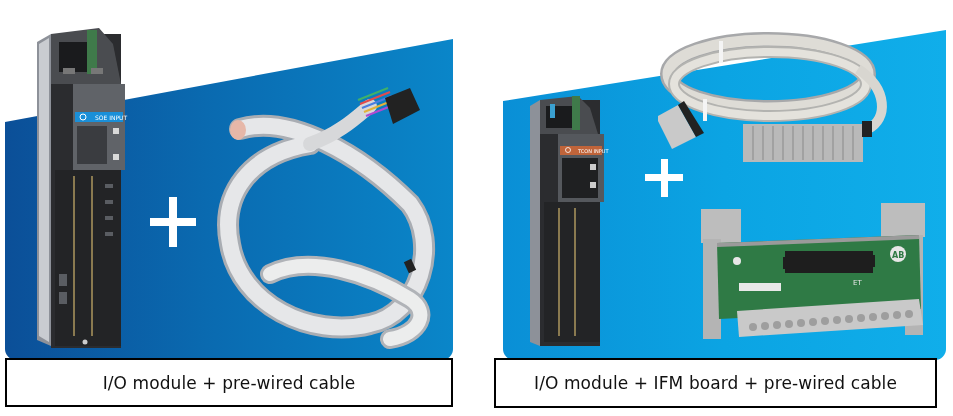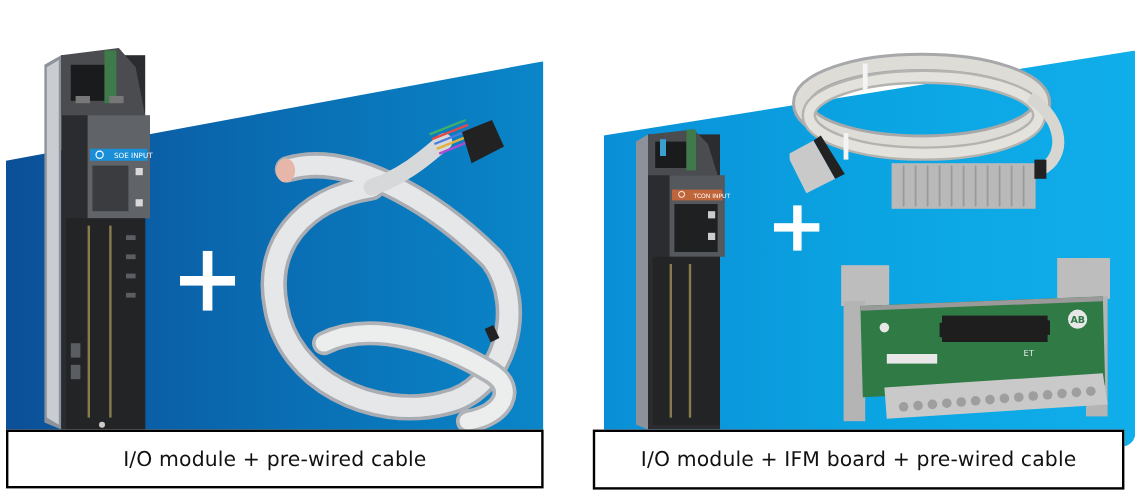--- a/index.html
+++ b/index.html
@@ -1,17 +1,17 @@
 <!DOCTYPE html>
 <html><head>
 <meta charset="utf-8">
 <style>
   html, body { margin: 0; padding: 0; background: #ffffff; }
   body { width: 953px; height: 416px; position: relative; overflow: hidden; font-family: "DejaVu Sans", sans-serif; }
-  .panel { position: absolute; top: 16px; height: 356px; overflow: hidden; border-radius: 11px; }
+  .panel { position: absolute; top: 4px; height: 356px; overflow: hidden; border-radius: 11px; }
   .panel-left { left: 5px; width: 448px; }
   .panel-right { left: 503px; width: 443px; }
   .bg { position: absolute; inset: 0; }
   .bg-left { background: linear-gradient(90deg, #0b4f98 0%, #0a6ab0 45%, #0a86c9 100%); clip-path: polygon(0 118px, 100% 35px, 100% 100%, 0 100%); }
   .bg-right { background: linear-gradient(90deg, #0a8fd6 0%, #0ba4e3 50%, #10aeea 100%); clip-path: polygon(0 97px, 100% 26px, 100% 100%, 0 100%); }
 
   .caption { position: absolute; top: 358px; height: 46px; border: 2.5px solid #000; background: #fff; display: flex; align-items: center; justify-content: center; box-sizing: border-box; }
   .caption-left { left: 5px; width: 448px; height: 49px; }
   .caption-right { left: 494px; width: 443px; height: 50px; }
   .caption span { font-family: "DejaVu Sans", sans-serif; font-size: 17px; color: #111; letter-spacing: 0.1px; }

